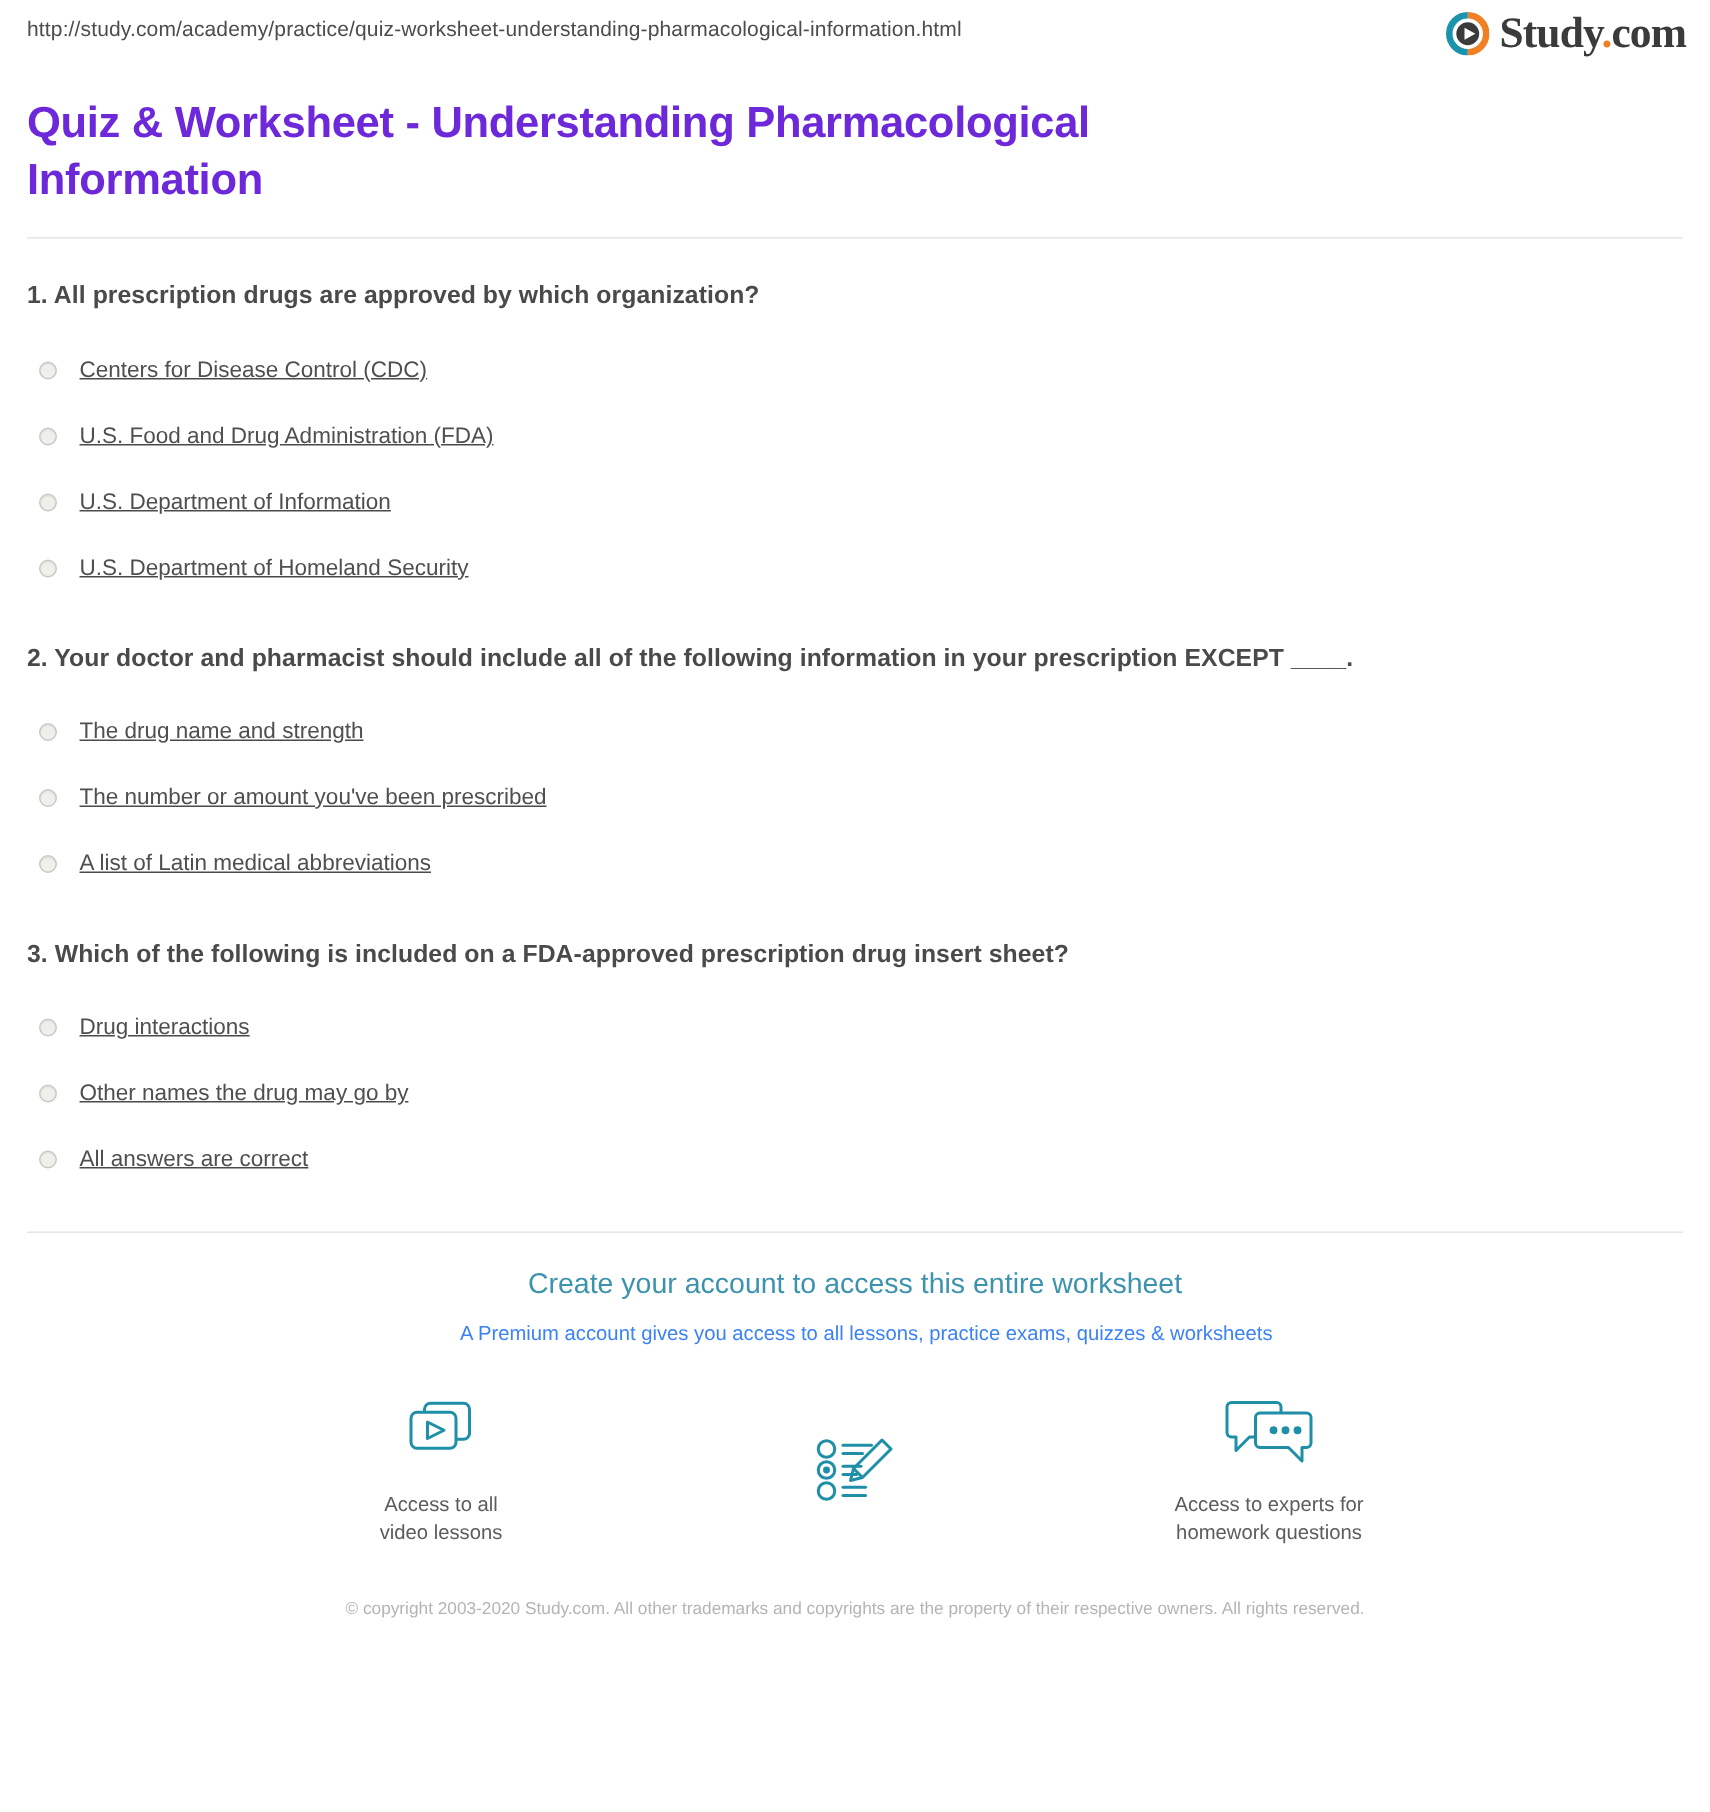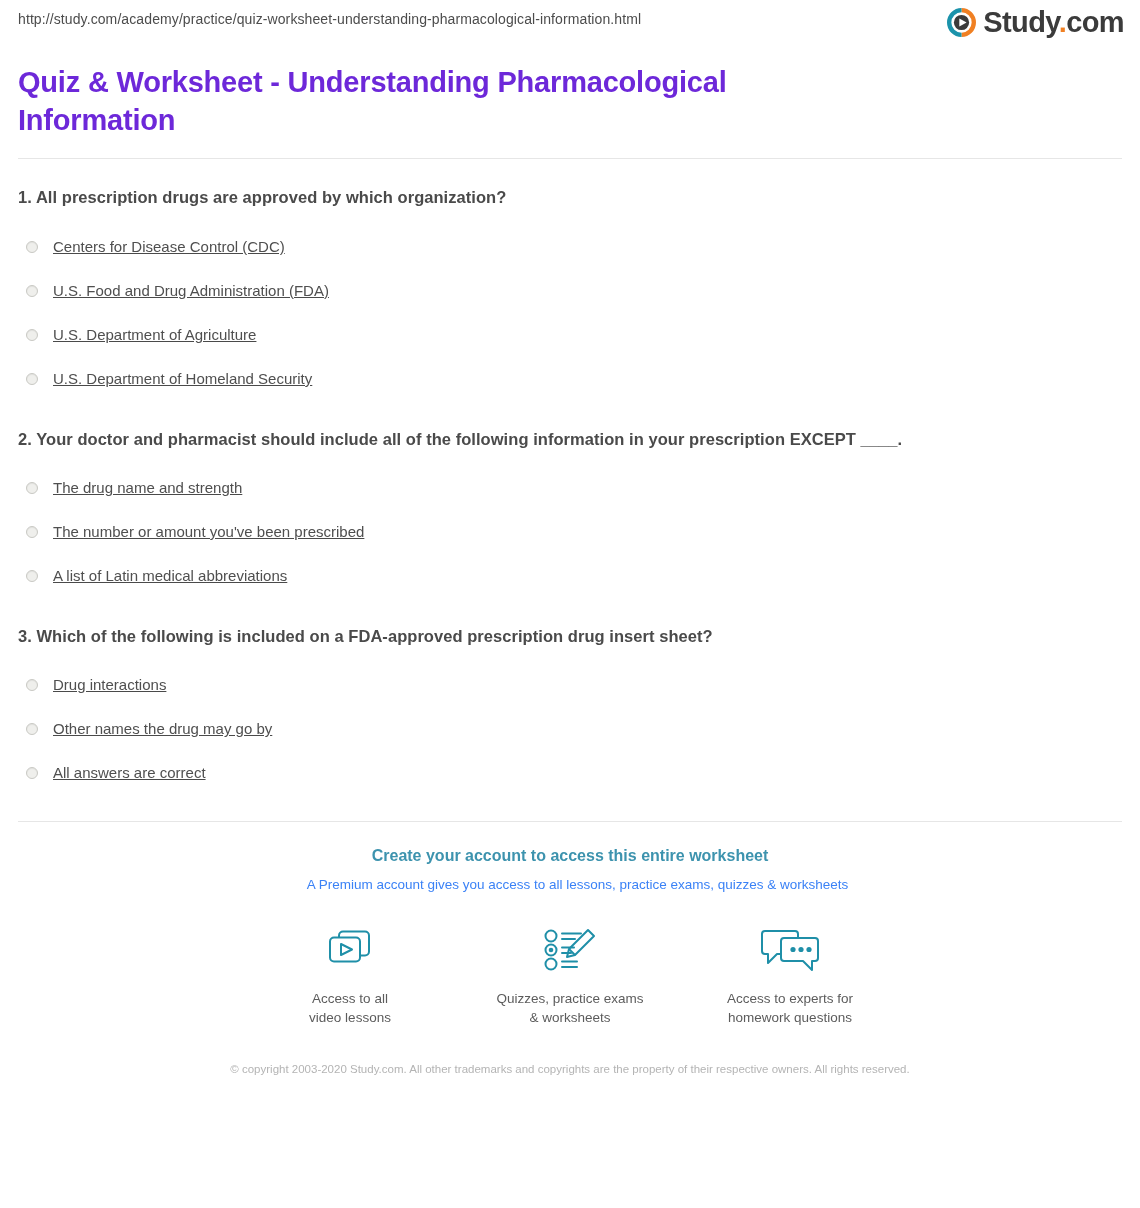--- a/index.html
+++ b/index.html
@@ -32,20 +32,21 @@
     letter-spacing: 0.1px;
     white-space: nowrap;
   }
   .logo {
     position: absolute;
     right: 16px;
     top: 8px;
     display: flex;
     align-items: center;
     gap: 7px;
+    font-family: Liberation Serif, serif;
   }
   .logo-mark { width: 29px; height: 29px; display: block; }
   .logo-word {
     font-size: 29px;
     font-weight: 700;
     letter-spacing: -0.6px;
     color: #3b3b3b;
     line-height: 1;
     white-space: nowrap;
   }
@@ -107,37 +108,37 @@
     height: 1px;
     background: #e6e6e6;
   }
 
   
   .promo {
     padding-top: 24px;
     text-align: center;
   }
   .promo-title {
-    font-size: 16px;
+    font-size: 19px;
     color: #3d93ae;
-    font-weight: 700;
+    font-weight: 400;
     line-height: 1.2;
     margin-bottom: 11px;
   }
   .promo-sub {
     font-size: 13.5px;
     color: #3b82f6;
     line-height: 1.3;
     margin-left: 15px;
   }
 
   .features {
     display: flex;
     justify-content: center;
-    gap: 60px;
+    gap: 116px;
     margin-top: 30px;
     align-items: center;
   }
   .feature {
     width: 160px;
     text-align: center;
   }
   .feature-icon {
     height: 52px;
     display: flex;
@@ -191,21 +192,21 @@
       <li class="answer-item">
         <span class="radio"></span>
         <span class="answer-label">Centers for Disease Control (CDC)</span>
       </li>
       <li class="answer-item">
         <span class="radio"></span>
         <span class="answer-label">U.S. Food and Drug Administration (FDA)</span>
       </li>
       <li class="answer-item">
         <span class="radio"></span>
-        <span class="answer-label">U.S. Department of Agriculture</span>
+        <span class="answer-label">U.S. Department of Information</span>
       </li>
       <li class="answer-item">
         <span class="radio"></span>
         <span class="answer-label">U.S. Department of Homeland Security</span>
       </li>
     </ul>
   </section>
 
   <section class="question-block">
     <div class="question-text">2. Your doctor and pharmacist should include all of the following information in your prescription EXCEPT ____.</div>
@@ -274,22 +275,20 @@
           <line x1="21" y1="7.5" x2="40" y2="7.5" stroke="#1f8fa8" stroke-width="2" stroke-linecap="round"></line>
           <line x1="21" y1="13" x2="34" y2="13" stroke="#1f8fa8" stroke-width="2" stroke-linecap="round"></line>
           <line x1="21" y1="21.5" x2="33" y2="21.5" stroke="#1f8fa8" stroke-width="2" stroke-linecap="round"></line>
           <line x1="21" y1="27" x2="30" y2="27" stroke="#1f8fa8" stroke-width="2" stroke-linecap="round"></line>
           <line x1="21" y1="35.5" x2="36" y2="35.5" stroke="#1f8fa8" stroke-width="2" stroke-linecap="round"></line>
           <line x1="21" y1="41" x2="36" y2="41" stroke="#1f8fa8" stroke-width="2" stroke-linecap="round"></line>
           <path d="M47 4 L53 10 L34 29 L26 31 L28 23 Z" fill="none" stroke="#1f8fa8" stroke-width="2" stroke-linejoin="round"></path>
           <line x1="28" y1="23" x2="34" y2="29" stroke="#1f8fa8" stroke-width="2"></line>
         </svg>
       </div>
-      <div class="feature-label">Quizzes, practice exams
-&amp; worksheets</div>
     </div>
 
     <div class="feature">
       <div class="feature-icon">
         <svg width="62" height="48" viewBox="0 0 62 48" aria-hidden="true">
           <path d="M6 5 h30 a3 3 0 0 1 3 3 v17 a3 3 0 0 1 -3 3 h-18 l-9 9 v-9 h-3 a3 3 0 0 1 -3 -3 v-17 a3 3 0 0 1 3 -3 z" fill="#ffffff" stroke="#1f8fa8" stroke-width="2" stroke-linejoin="round"></path>
           <path d="M25 12 h31 a3 3 0 0 1 3 3 v17 a3 3 0 0 1 -3 3 h-3 v9 l-9 -9 h-19 a3 3 0 0 1 -3 -3 v-17 a3 3 0 0 1 3 -3 z" fill="#ffffff" stroke="#1f8fa8" stroke-width="2" stroke-linejoin="round"></path>
           <circle cx="34" cy="23.5" r="2.6" fill="#1f8fa8"></circle>
           <circle cx="42" cy="23.5" r="2.6" fill="#1f8fa8"></circle>
           <circle cx="50" cy="23.5" r="2.6" fill="#1f8fa8"></circle>

